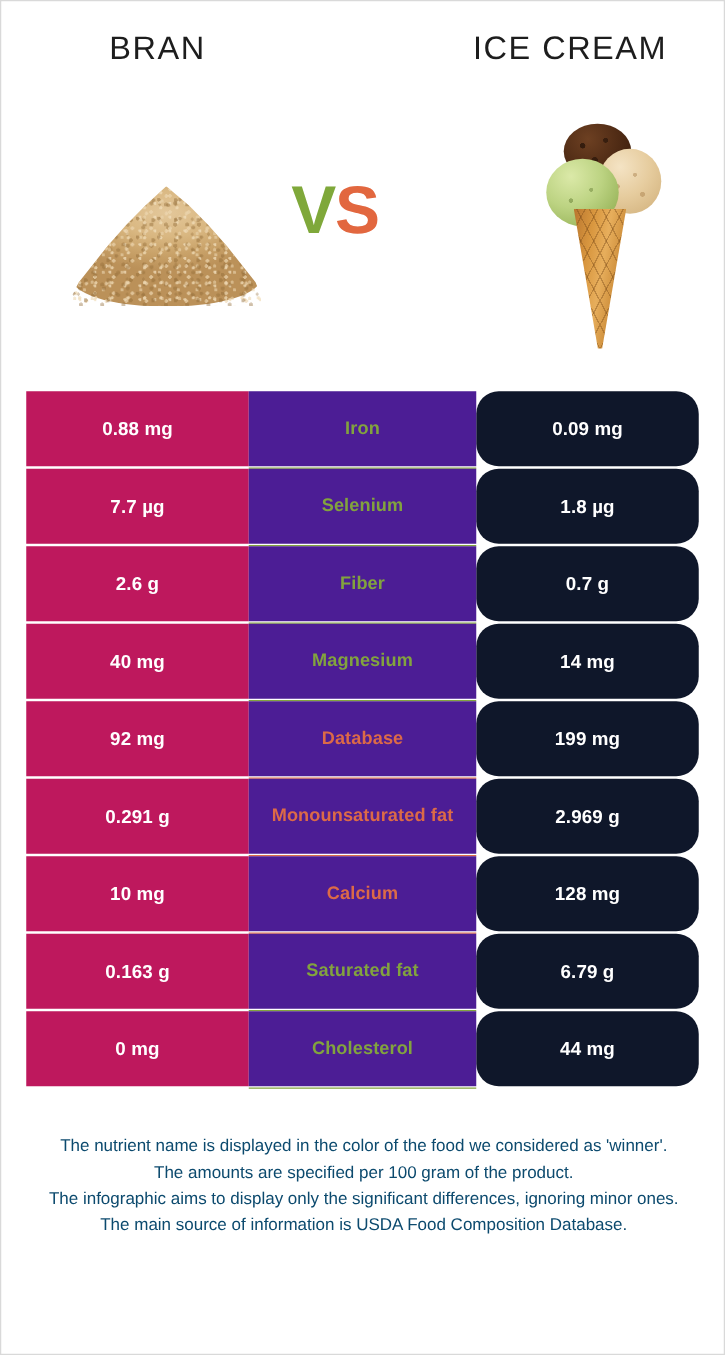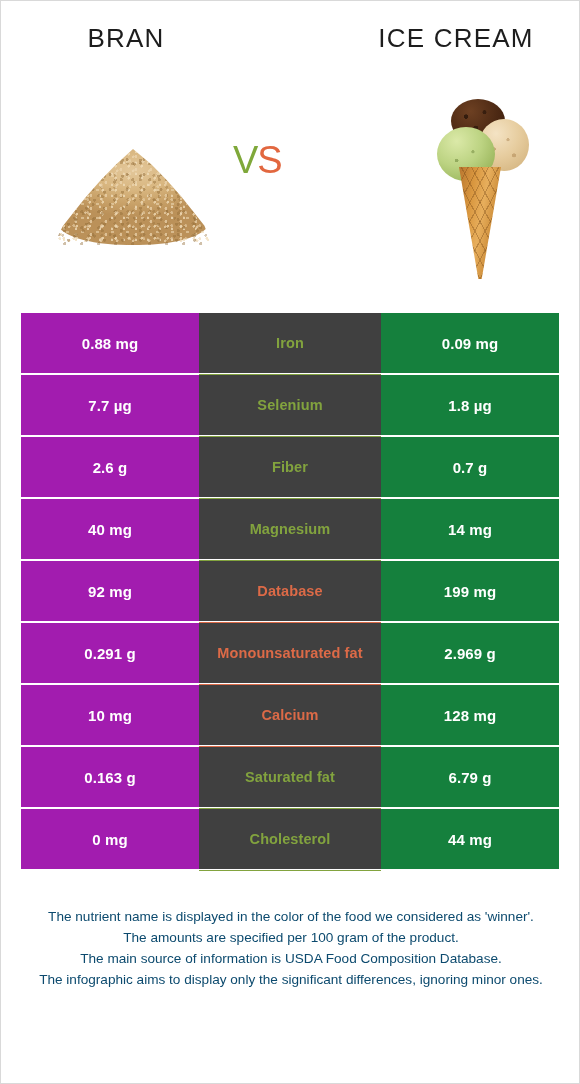--- a/index.html
+++ b/index.html
@@ -42,22 +42,22 @@
     text-align: center;
     white-space: nowrap;
   }
   .title-left  { left: 0;   width: 250px; }
   .title-right { left: 330px; width: 250px; }
 
   .vs {
     position: absolute;
     left: 232px;
     top: 140px;
-    font-size: 38px;
-    font-weight: 400;
+    font-size: 54px;
+    font-weight: 700;
     font-family: "Liberation Sans", sans-serif;
     letter-spacing: -1px;
     line-height: 1;
     text-align: right;
   }
   .vs .v { color: #7FA83A; }
   .vs .s { color: #E2673F; }
 
   
   .food-left {
@@ -186,25 +186,25 @@
     justify-content: center;
     font-size: 15px;
     font-weight: 600;
     letter-spacing: .1px;
     box-sizing: border-box;
   }
   .cell-left, .cell-right {
     width: 178px;
     color: #ffffff;
   }
-  .cell-left  { background: #a21caf; }
-  .cell-right { background: #15803d; }
+  .cell-left  { background: #be185d; }
+  .cell-right { background: #0f172a; border-radius: 18px; }
   .cell-mid {
     width: 182px;
-    background: #404040;
+    background: #4c1d95;
     font-size: 14.5px;
     font-weight: 700;
     position: relative;
   }
   .cell-mid.win-left  { color: #82A33E; }
   .cell-mid.win-right { color: #DC6A47; }
   .cell-mid::after {
     content: "";
     position: absolute;
     left: 0;
@@ -303,17 +303,17 @@
       <div class="row">
         <div class="cell cell-left">0 mg</div>
         <div class="cell cell-mid win-left">Cholesterol</div>
         <div class="cell cell-right">44 mg</div>
       </div>
     </div>
 
   <div class="footnotes">
     <div>The nutrient name is displayed in the color of the food we considered as 'winner'.</div>
     <div>The amounts are specified per 100 gram of the product.</div>
+    <div>The infographic aims to display only the significant differences, ignoring minor ones.</div>
     <div>The main source of information is USDA Food Composition Database.</div>
-    <div>The infographic aims to display only the significant differences, ignoring minor ones.</div>
   </div>
 
 </div>
 
 </body></html>

